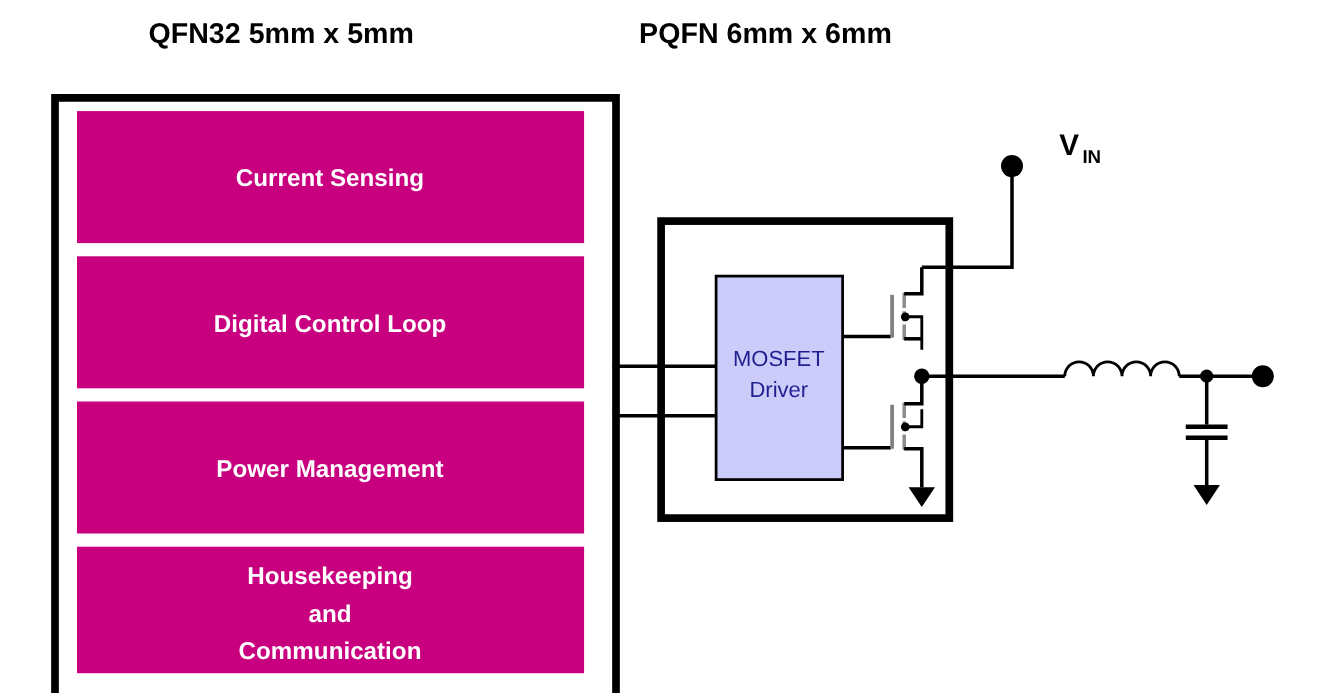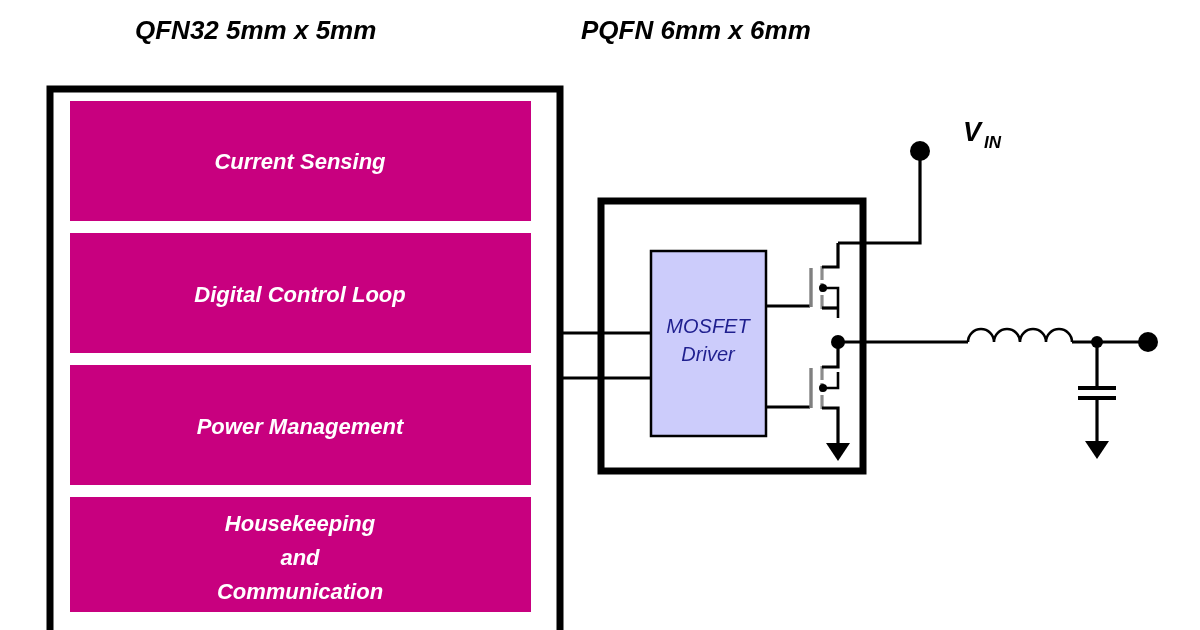--- a/index.html
+++ b/index.html
@@ -2,21 +2,21 @@
 <html><head>
 <meta charset="utf-8">
 <style>
   html,body{margin:0;padding:0;}
   body{
     width:1200px;height:630px;
     background:#ffffff;
     font-family:"Liberation Sans", sans-serif;
     overflow:hidden;
   }
-  #stage{position:relative;width:1200px;height:630px;font-style:italic;}
+  #stage{position:relative;width:1200px;height:630px;}
   svg#diagram{position:absolute;left:0;top:0;width:1200px;height:630px;display:block;}
 
   .pkg-title{
     font-size:26px;font-weight:bold;fill:#000000;
     font-family:"Liberation Sans", sans-serif;
   }
   .block-label{
     font-size:22px;font-weight:bold;fill:#ffffff;
     font-family:"Liberation Sans", sans-serif;
     text-anchor:middle;

